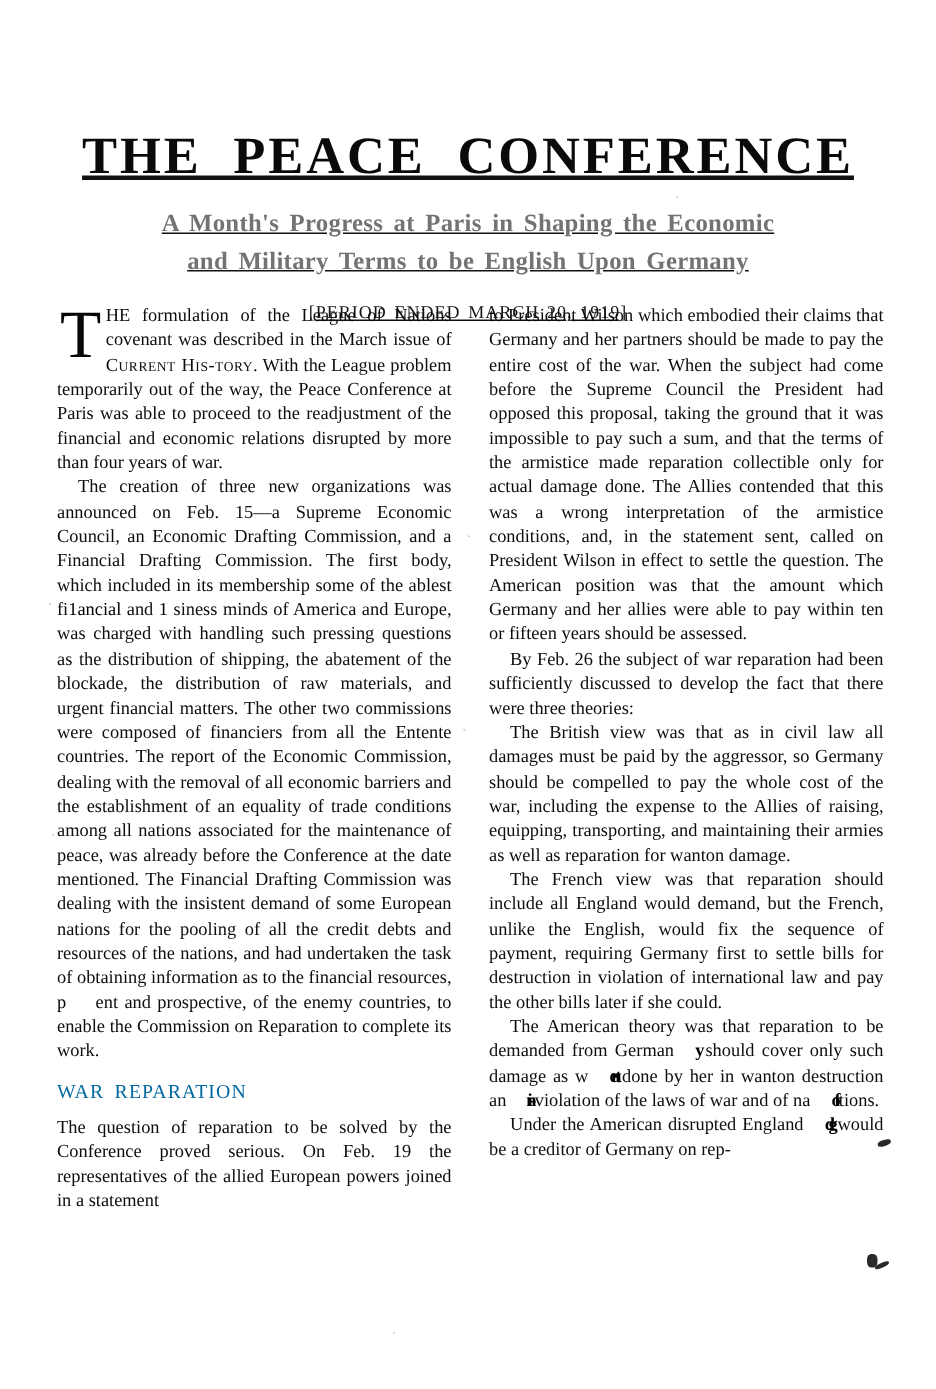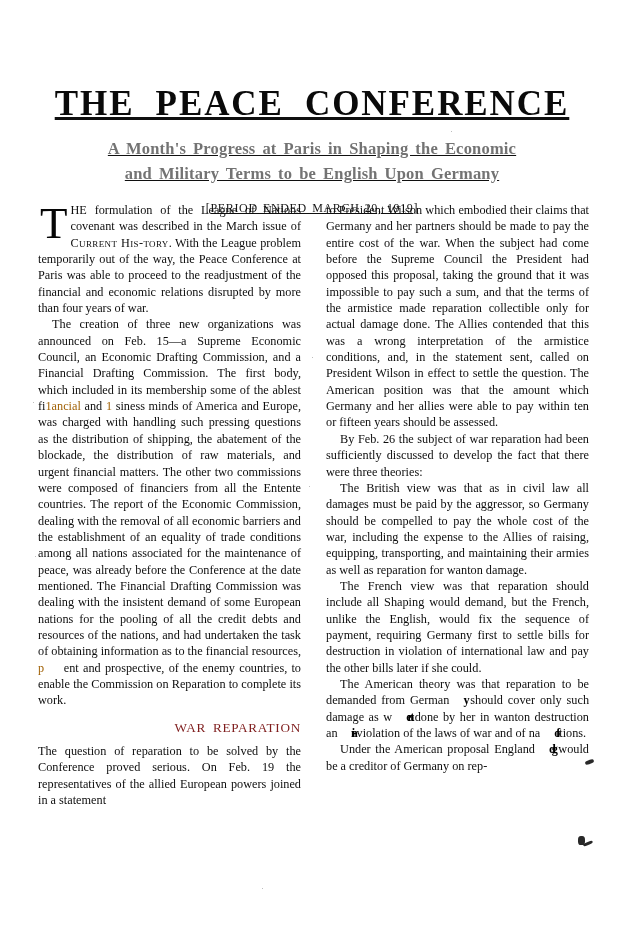--- a/index.html
+++ b/index.html
@@ -99,35 +99,35 @@
     font-size: 45px;
     line-height: 36px;
     font-weight: normal;
     padding: 2px 3px 0 2px;
     margin-top: 1px;
     font-family: "Liberation Serif", "DejaVu Serif", serif;
     color: #060606;
   }
 
   .section-head {
-    text-align: right;
+    text-align: left;
     font-size: 13.2px;
     letter-spacing: 0.055em;
     word-spacing: 0.22em;
     margin: 11px 0 7px 0;
-    color: #7f1d1d;
+    color: #0369a1;
   }
 
   
   .gap {
     display: inline-block;
     width: 1.6em;
   }
   .faint {
-    color: #a16207;
+    color: #000000;
   }
   .overlap {
     position: relative;
     display: inline-block;
     letter-spacing: -0.34em;
     font-weight: bold;
     color: #000;
   }
   .blot {
     position: absolute;
@@ -185,29 +185,29 @@
 
       <p>
         <span>By Feb. 26 the subject of war reparation had been sufficiently discussed to develop the fact that there were three theories:</span>
       </p>
 
       <p>
         <span>The British view was that as in civil law all damages must be paid by the aggressor, so Germany should be compelled to pay the whole cost of the war, including the expense to the Allies of raising, equipping, transporting, and maintaining their armies as well as reparation for wanton damage.</span>
       </p>
 
       <p>
-        <span>The French view was that reparation should include all Shaping would demand, but the French, unlike the English, would fix the sequence of payment, requiring Germany first to settle bills for destruction in violation of international law and pay the other bills later if she could.</span>
+        <span>The French view was that reparation should include all England would demand, but the French, unlike the English, would fix the sequence of payment, requiring Germany first to settle bills for destruction in violation of international law and pay the other bills later if she could.</span>
       </p>
 
       <p>
         <span>The American theory was that reparation to be demanded from German</span><span class="overlap">y</span><span> should cover only such damage as w</span><span class="overlap">ent</span><span> done by her in wanton destruction an</span><span class="overlap">in-</span><span> violation of the laws of war and of na</span><span class="overlap">of</span><span> tions.</span>
       </p>
 
       <p>
-        <span>Under the American proposal England</span><span class="overlap">dg</span><span> would be a creditor of Germany on rep-</span>
+        <span>Under the American disrupted England</span><span class="overlap">dg</span><span> would be a creditor of Germany on rep-</span>
       </p>
     </div>
   </div>
 
   <div class="blot" style="left:585px; top:760px; width:9px; height:4px; transform:rotate(-18deg);"></div>
   <div class="blot" style="left:578px; top:836px; width:7px; height:9px;"></div>
   <div class="blot" style="left:583px; top:842px; width:10px; height:3px; transform:rotate(-24deg);"></div>
 
   <div class="speck" style="left:33px; top:402px;"></div>
   <div class="speck" style="left:35px; top:556px;"></div>

